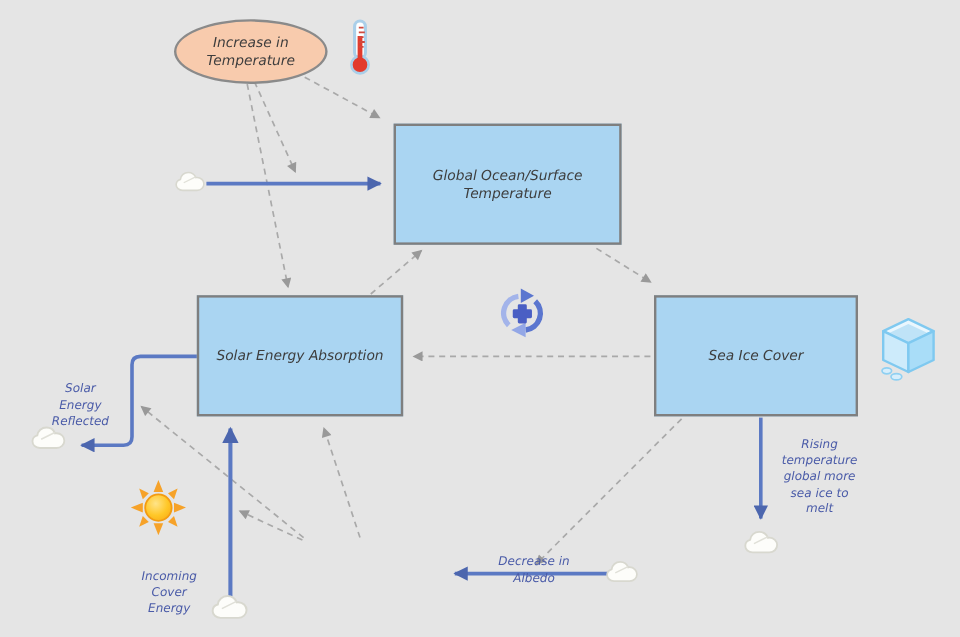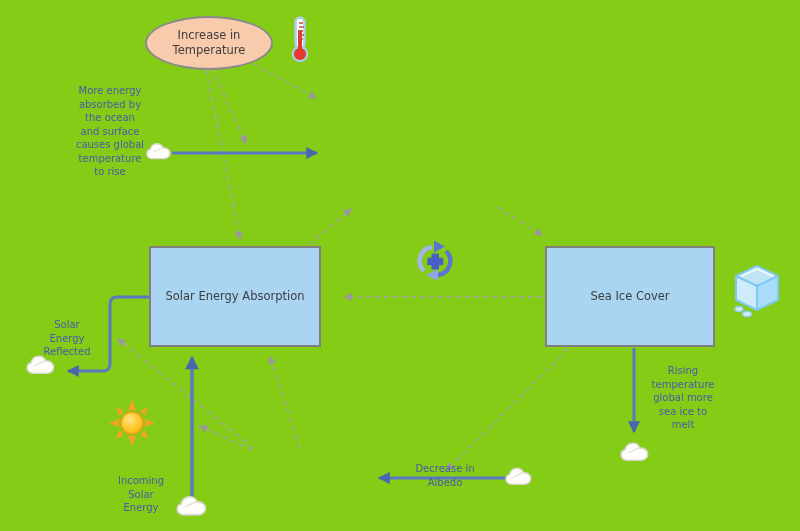--- a/index.html
+++ b/index.html
@@ -1,18 +1,18 @@
 <!DOCTYPE html>
 <html><head>
 <meta charset="utf-8">
 <style>
   html,body{margin:0;padding:0;}
   body{width:800px;height:531px;background:#ffffff;overflow:hidden;
        font-family:"DejaVu Sans","Liberation Sans",sans-serif;}
-  #canvas{position:relative;width:800px;height:531px;background:#84cc16;}
+  #canvas{position:relative;width:800px;height:531px;background:#e5e5e5;font-style:italic;}
   #wires{position:absolute;left:0;top:0;z-index:1;}
   .node{position:absolute;z-index:2;display:flex;align-items:center;justify-content:center;
         text-align:center;color:#3d3d3d;font-size:11.5px;line-height:15px;
         background:#AAD5F2;border:2px solid #7f7f7f;box-sizing:border-box;}
   .ellipse{background:#F8CBAD;border:2px solid #8a8a8a;border-radius:50%;}
   .annotation{position:absolute;z-index:2;color:#4A5BA8;font-size:10px;line-height:13.5px;
         text-align:center;}
   .icon{position:absolute;z-index:3;}
   .icon svg{display:block;}
 </style>
@@ -50,39 +50,41 @@
       <path d="M508,478 L379,478" marker-end="url(#mblue)"></path>
       <path d="M192,497 L192,357" marker-end="url(#mblue)" stroke-width="3.4"></path>
       <path d="M165,297 L117,297 Q110,297 110,304 L110,364 Q110,371 103,371 L68,371" marker-end="url(#mblue)"></path>
     </g>
   </svg>
 
   <div class="node ellipse" style="left:145px;top:16px;width:128px;height:54px;padding:0 10px;">
     <span>Increase in Temperature</span>
   </div>
 
+  <div class="node" style="left:328px;top:103px;width:190px;height:101px;padding:0 12px;">
+    <span>Global Ocean/Surface Temperature</span>
+  </div>
 
-  <div class="node" style="left:149px;top:246px;width:172px;height:101px;padding:0 6px;">
+  <div class="node" style="left:164px;top:246px;width:172px;height:101px;padding:0 6px;">
     <span>Solar Energy Absorption</span>
   </div>
 
   <div class="node" style="left:545px;top:246px;width:170px;height:101px;padding:16px 10px;">
     <span>Sea Ice Cover</span>
   </div>
 
 
-  <div class="annotation" style="left:75px;top:84px;width:70px;">More energy absorbed by the ocean and surface causes global temperature to rise</div>
 
   <div class="annotation" style="left:37px;top:318px;width:60px;text-align:center;">Solar Energy Reflected</div>
 
   <div class="annotation" style="left:646px;top:364px;width:74px;">Rising temperature global more sea ice to melt</div>
 
   <div class="annotation" style="left:403px;top:462px;width:84px;">Decrease in Albedo</div>
 
-  <div class="annotation" style="left:110px;top:474px;width:62px;">Incoming Solar Energy</div>
+  <div class="annotation" style="left:110px;top:474px;width:62px;">Incoming Cover Energy</div>
 
   <div class="icon" style="left:287px;top:15px;">
     <svg width="26" height="48" viewBox="0 0 26 48">
       <rect x="8.5" y="2.5" width="9" height="31" rx="4.5" fill="#ffffff" stroke="#aacfe9" stroke-width="2.6"></rect>
       <circle cx="13" cy="39" r="7.2" fill="#e23b2e" stroke="#aacfe9" stroke-width="2.2"></circle>
       <rect x="11" y="15" width="4" height="24" fill="#e23b2e"></rect>
       <path d="M12 8 H16 M12 12 H17 M12 16 H16 M12 20 H17 M12 24 H16" stroke="#cf4a3f" stroke-width="1.5" fill="none"></path>
     </svg>
   </div>
 

